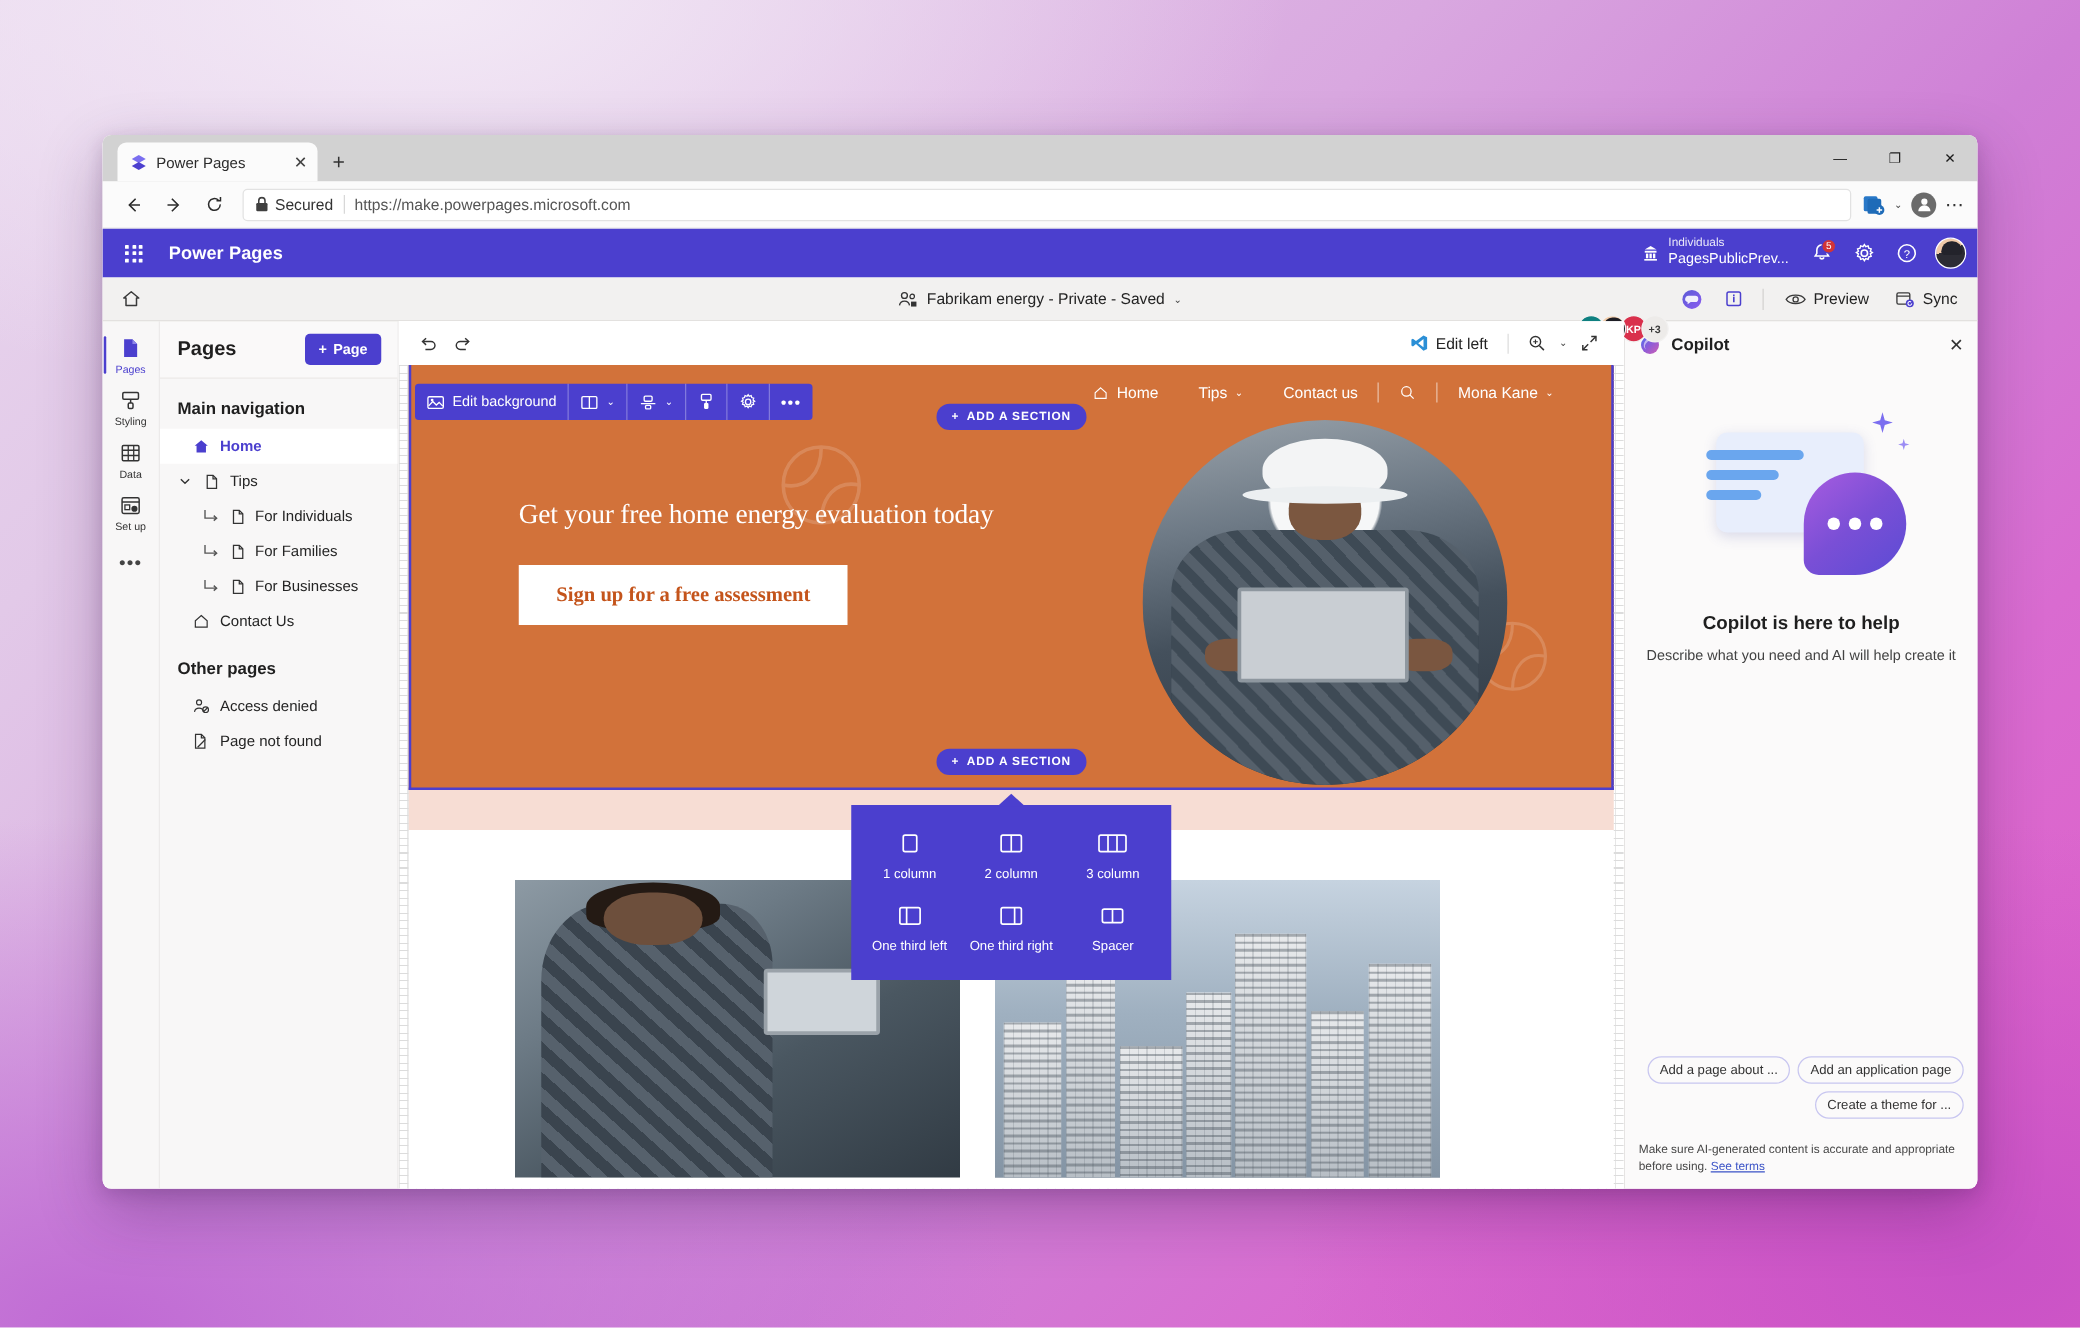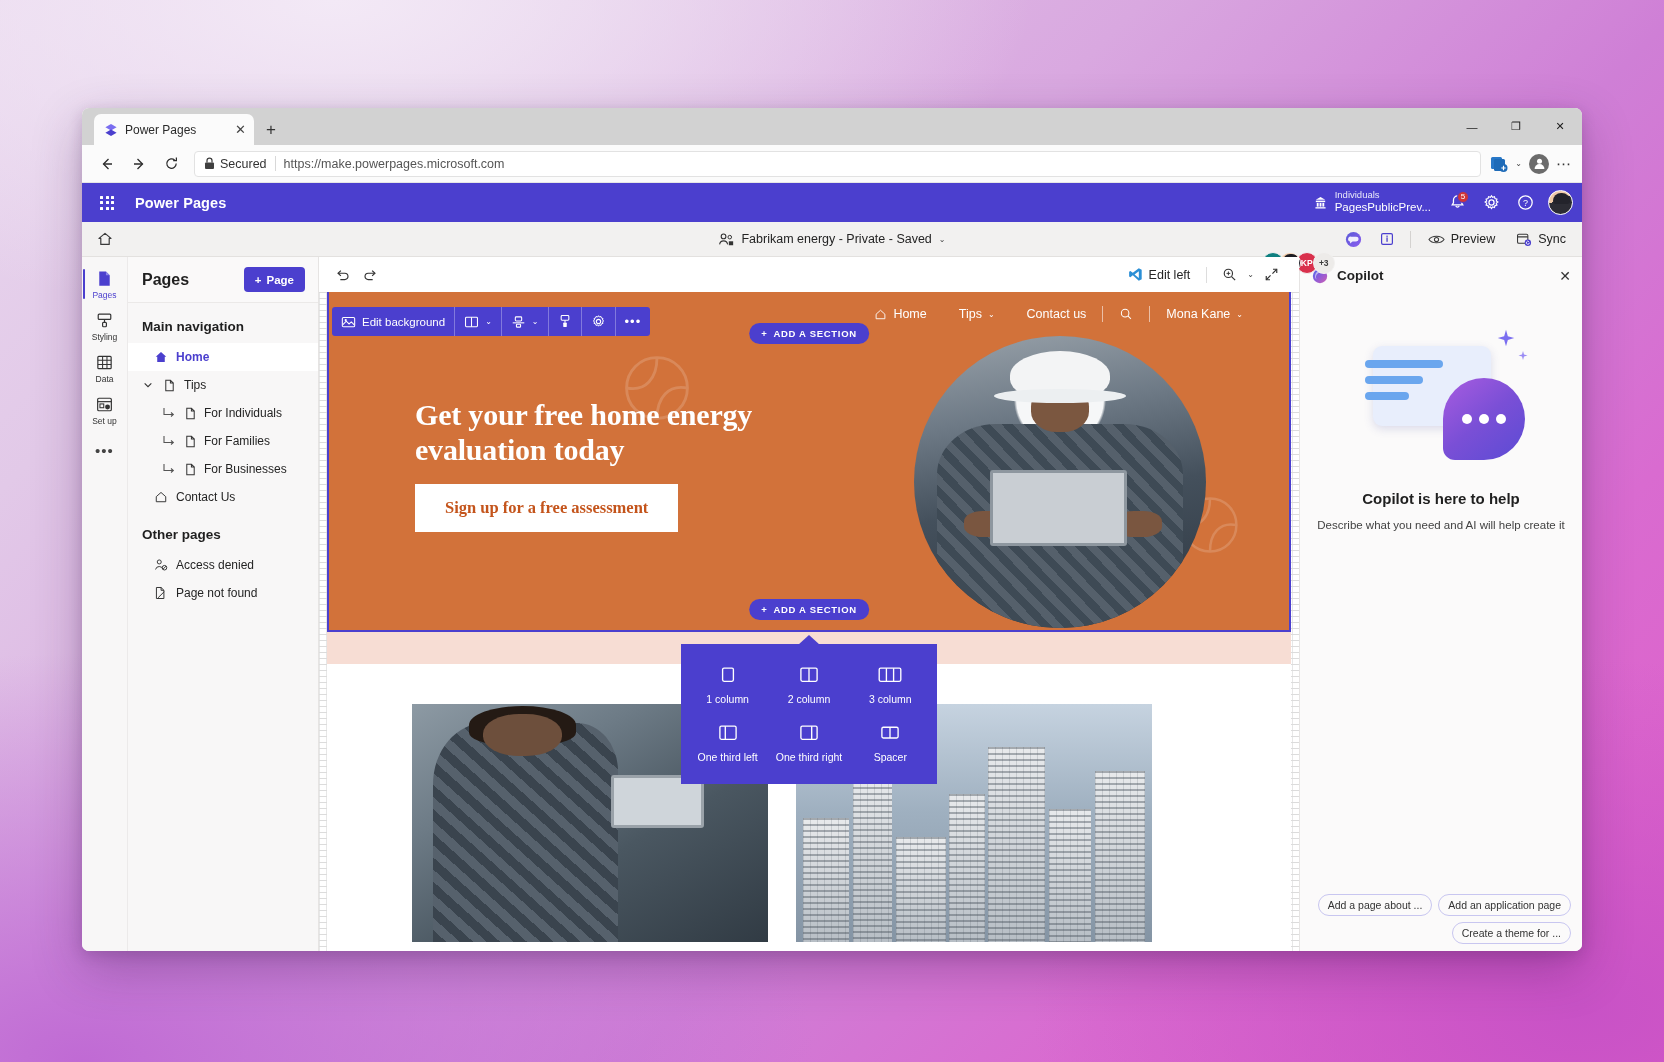--- a/index.html
+++ b/index.html
@@ -208,25 +208,25 @@
     display: flex; align-items: center; justify-content: flex-end;
     padding-right: 30px; gap: 0; color: #fff; font-size: 12.5px; z-index: 4;
   }
   .snav-item { display: flex; align-items: center; gap: 6px; padding: 0 16px; }
   .snav-sep { width: 1px; height: 16px; background: rgba(255,255,255,.55); }
   .leaf-wm {
     position: absolute; opacity: .16; pointer-events: none;
   }
   .hero-inner { position: absolute; left: 86px; top: 106px; width: 400px; z-index: 3; }
   .hero-h1 {
-    font-family: "Liberation Serif", serif; font-weight: 700; color: #fff;
-    font-size: 30px; line-height: 1.16; letter-spacing: -.2px;
+    font-family: "Liberation Serif", serif; font-weight: 400; color: #fff;
+    font-size: 22px; line-height: 1.16; letter-spacing: -.2px;
   }
   .hero-cta {
-    margin-top: 16px; background: #fff; color: #c4541b;
+    margin-top: 28px; background: #fff; color: #c4541b;
     font-family: "Liberation Serif", serif; font-weight: 700; font-size: 16.5px;
     display: inline-block; padding: 14px 30px;
   }
   .hero-photo {
     position: absolute; right: 83px; top: 44px; width: 292px; height: 292px;
     border-radius: 50%; overflow: hidden; z-index: 3;
     background:
       radial-gradient(circle at 50% 22%, #f6f7f8 0 16%, rgba(246,247,248,0) 17%),
       linear-gradient(170deg, #9aa3ab 0%, #6e7a86 28%, #44505c 55%, #2d3640 100%);
   }
@@ -983,17 +983,21 @@
           <div class="cp-h2">Copilot is here to help</div>
           <div class="cp-sub">Describe what you need and AI will help create it</div>
 
           <div class="cp-chips">
             <span class="chip">Add a page about ...</span>
             <span class="chip">Add an application page</span>
             <span class="chip">Create a theme for ...</span>
           </div>
         </div>
 
+        <div class="cp-foot">
+          <span>Make sure AI-generated content is accurate and appropriate before using.</span>
+          <a href="#">See terms</a>
+        </div>
       </div>
 
     </div>
   </div>
 </div>
 
 </body></html>

